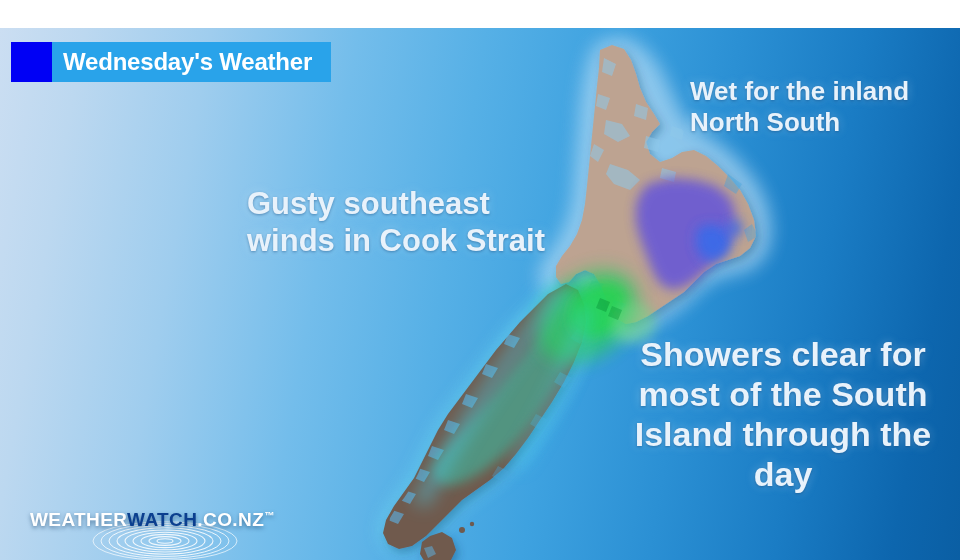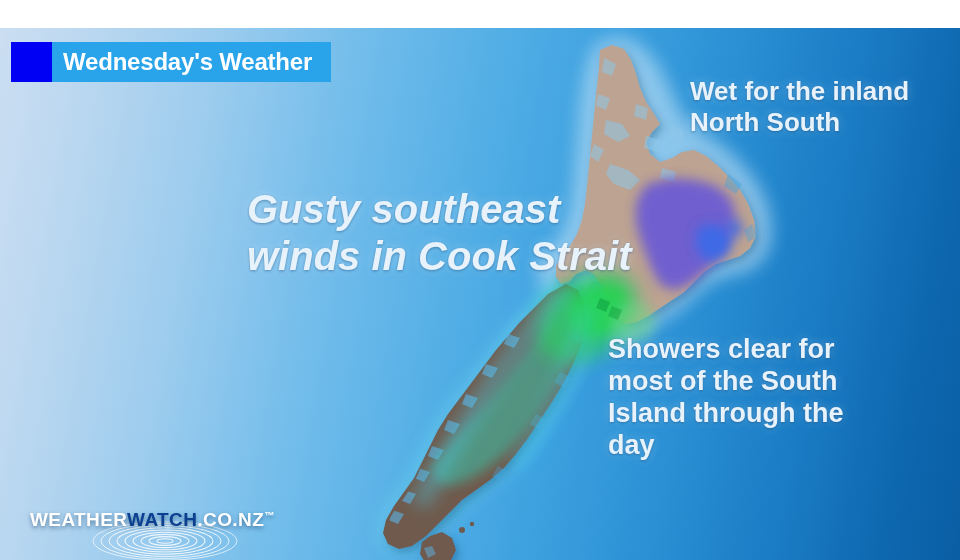--- a/index.html
+++ b/index.html
@@ -42,22 +42,22 @@
   
   .annot{
     position:absolute;
     color:#e8f2fb;
     font-weight:bold;
     line-height:1.18;
     text-shadow:0 1px 3px rgba(10,60,110,.45), 0 0 10px rgba(210,235,255,.35);
     white-space:pre-line;
   }
   #annot-north{left:690px;top:48px;font-size:26px;width:270px;}
-  #annot-cook{left:247px;top:158px;font-size:40px;width:400px;font-style:italic;}
-  #annot-south{left:608px;top:306px;font-size:27px;width:350px;}
+  #annot-cook{left:247px;top:158px;font-size:31px;width:400px;}
+  #annot-south{left:608px;top:306px;font-size:34px;width:350px;text-align:center;}
   
   #logo{
     position:absolute;left:30px;top:477px;width:240px;height:48px;
   }
   #logo-text{
     position:absolute;left:0;top:4px;
     font-size:19px;font-weight:bold;letter-spacing:0.4px;white-space:nowrap;
     text-shadow:0 2px 4px rgba(20,60,100,.55);
   }
   #logo-text .w1{color:#ffffff;}

